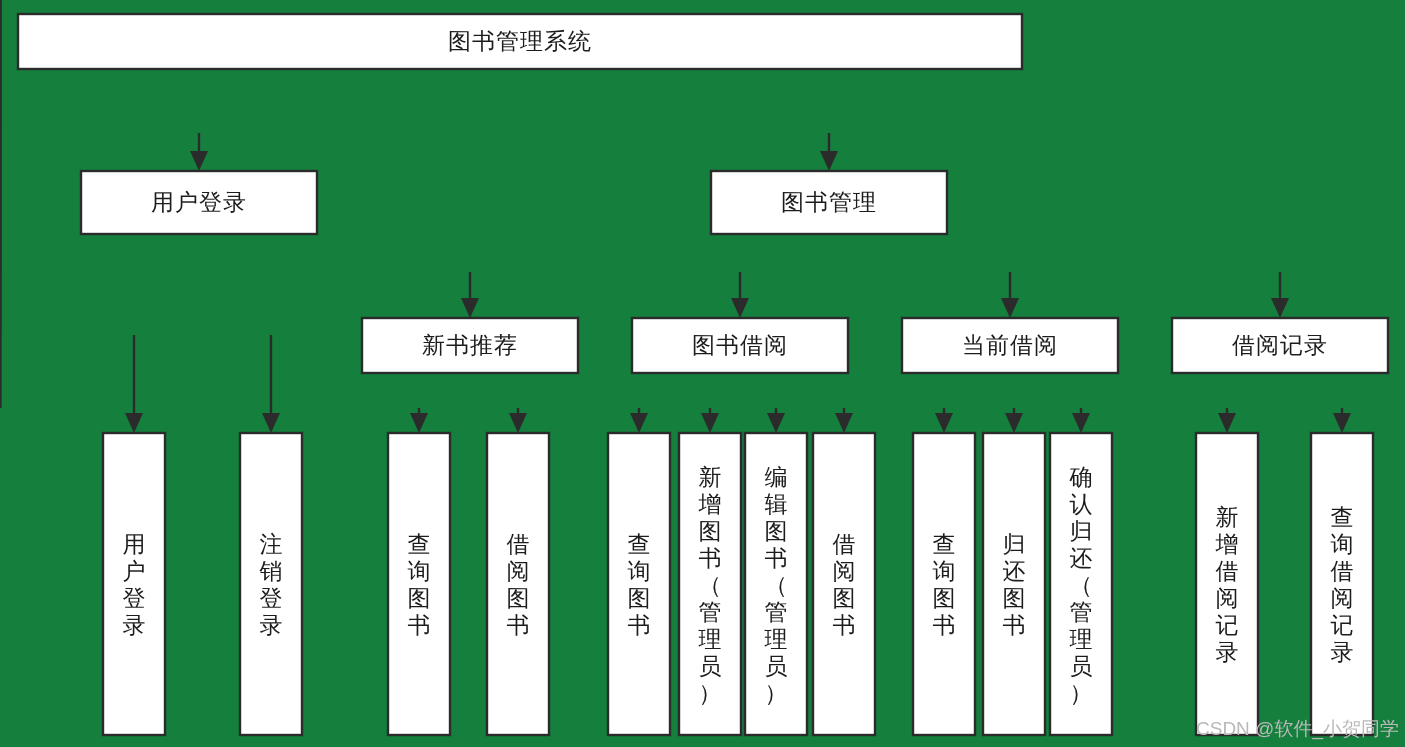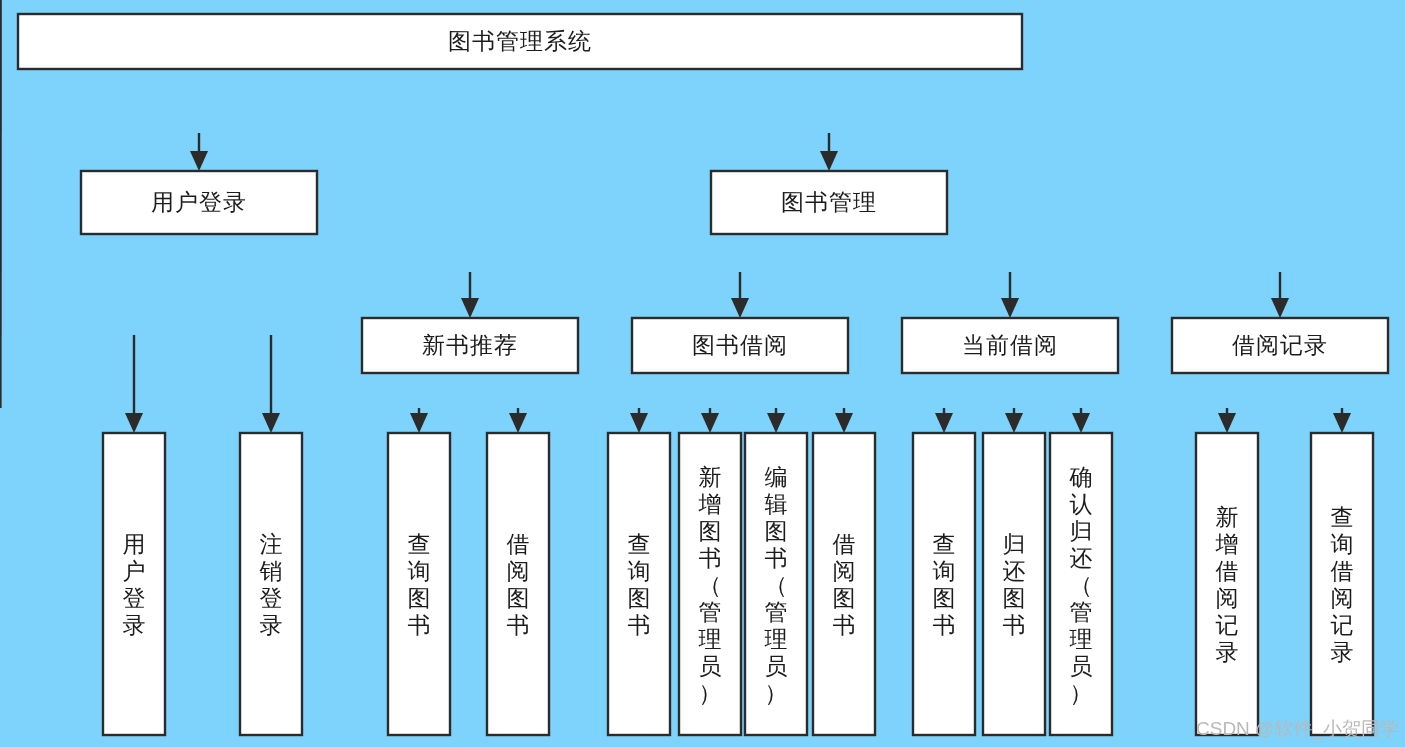--- a/index.html
+++ b/index.html
@@ -7,21 +7,21 @@
     padding: 0;
     background: #ffffff;
   }
   body {
     font-family: "Liberation Sans", "DejaVu Sans", sans-serif;
   }
   #diagram-root {
     position: relative;
     width: 1405px;
     height: 747px;
-    background: #7dd3fc;
+    background: #15803d;
     overflow: hidden;
   }
   svg.diagram-canvas {
     position: absolute;
     top: 0;
     left: 0;
     width: 1405px;
     height: 747px;
     display: block;
   }

